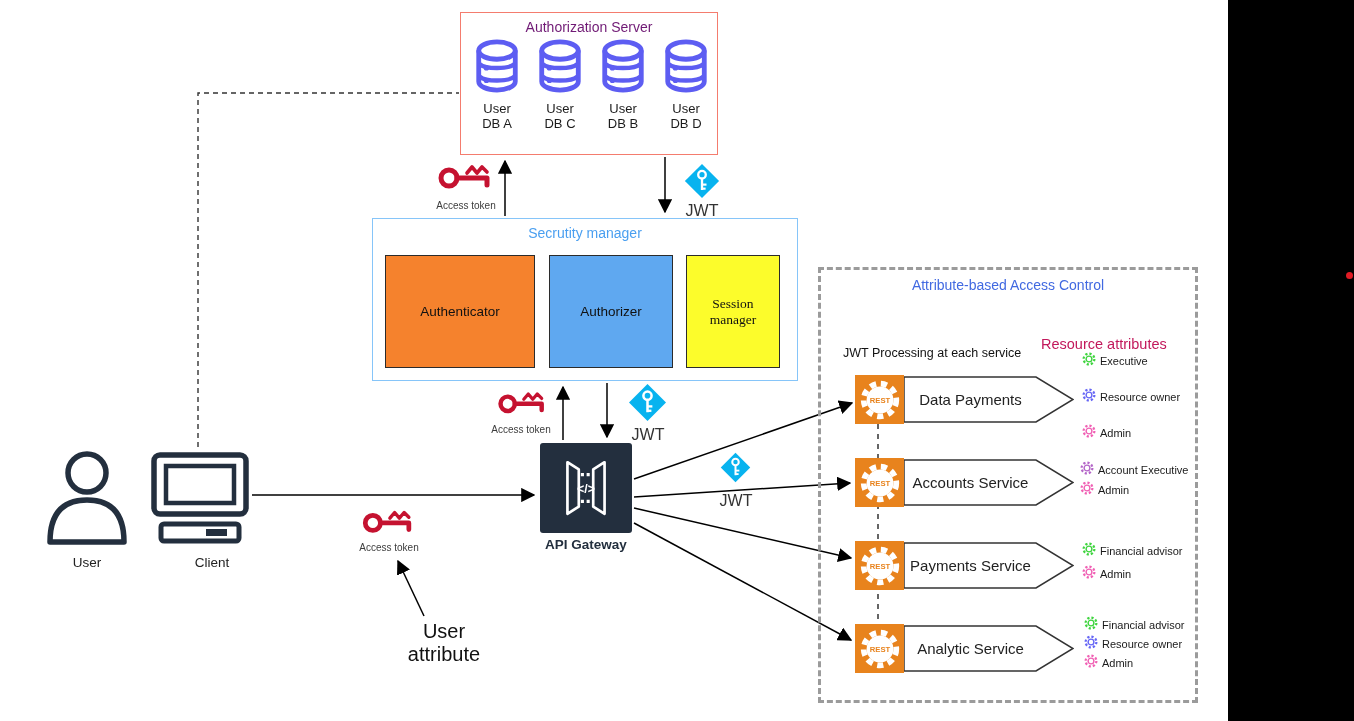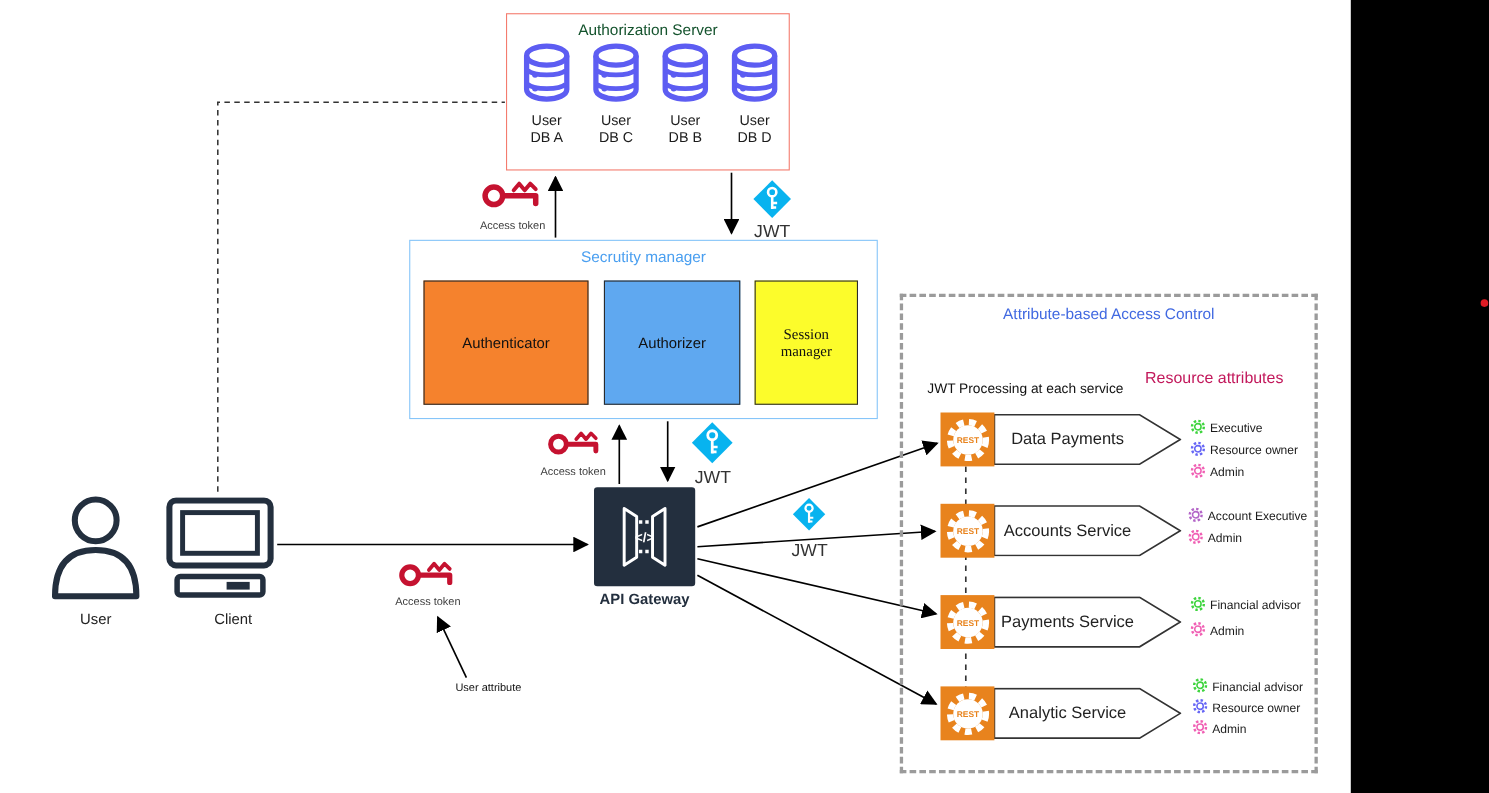--- a/index.html
+++ b/index.html
@@ -74,21 +74,21 @@
 
     <line x1="424" y1="616" x2="398" y2="561" stroke="#000" stroke-width="1.5" marker-end="url(#arrow)"></line>
 
     <line x1="634" y1="479" x2="852" y2="403" stroke="#000" stroke-width="1.5" marker-end="url(#arrow)"></line>
     <line x1="634" y1="497" x2="850" y2="483" stroke="#000" stroke-width="1.5" marker-end="url(#arrow)"></line>
     <line x1="634" y1="508" x2="851" y2="558" stroke="#000" stroke-width="1.5" marker-end="url(#arrow)"></line>
     <line x1="634" y1="523" x2="851" y2="640" stroke="#000" stroke-width="1.5" marker-end="url(#arrow)"></line>
   </svg>
 
   <div class="group-box" style="left: 460px; top: 12px; width: 258px; height: 143px; color: rgb(244, 124, 110);">
-    <div class="group-title" style="color: #14532d;">Authorization Server</div>
+    <div class="group-title" style="color: #701a75;">Authorization Server</div>
   </div>
 
   <div class="db-cell" style="left: 465px; top: 38px; color: rgb(93, 93, 242);">
     <svg width="50" height="56" viewBox="0 0 52 58">
       <path d="M7,13 a19,9 0 0,1 38,0 V45 a19,9 0 0,1 -38,0 Z" fill="none" stroke="currentColor" stroke-width="5" stroke-linejoin="round"></path>
       <path d="M7,13 a19,9 0 0,0 38,0" fill="none" stroke="currentColor" stroke-width="5"></path>
       <path d="M8,27 a19,6 0 0,0 36,0" fill="none" stroke="currentColor" stroke-width="4.5"></path>
       <path d="M8,40 a19,6 0 0,0 36,0" fill="none" stroke="currentColor" stroke-width="4.5"></path>
       <circle cx="15" cy="31" r="2.8" fill="currentColor"></circle>
       <circle cx="15" cy="44" r="2.8" fill="currentColor"></circle>
@@ -223,42 +223,42 @@
     <svg width="31" height="31" viewBox="0 0 40 40">
       <polygon points="20,1 39,20 20,39 1,20" fill="currentColor"></polygon>
       <circle cx="20" cy="13" r="4.2" fill="none" stroke="#fff" stroke-width="2.6"></circle>
       <line x1="20" y1="17.5" x2="20" y2="30" stroke="#fff" stroke-width="2.6"></line>
       <line x1="20" y1="24" x2="25" y2="24" stroke="#fff" stroke-width="2.4"></line>
       <line x1="20" y1="28.5" x2="24" y2="28.5" stroke="#fff" stroke-width="2.4"></line>
     </svg>
   </div>
   <div class="jwt-label" style="left:712px; top:492px; width:48px;">JWT</div>
 
-  <div class="free-label" style="left:396px; top:620px; width:96px; text-align:center; font-size:10px; color:#111;">User attribute</div>
+  <div class="free-label" style="left:396px; top:620px; width:96px; text-align:center; font-size:20px; color:#111;">User attribute</div>
 
   <div class="dashed-box" style="left:818px; top:267px; width:380px; height:436px;">
     <div class="group-title" style="top: 7px; color: rgb(65, 105, 225);">Attribute-based Access Control</div>
   </div>
 
   <div class="free-label" style="left:843px; top:346px; font-size:12.5px; color:#111;">JWT Processing at each service</div>
 
   <div class="free-label" style="left: 1041px; top: 336px; font-size: 14.5px; color: rgb(194, 24, 91);">Resource attributes</div>
 
   <div class="rest-icon" style="left: 855px; top: 375px; background: rgb(232, 131, 29);">
     <svg width="46" height="46" viewBox="0 0 48 48">
       <circle cx="24" cy="24" r="17" fill="none" stroke="#fff" stroke-width="6" stroke-dasharray="6.5 5"></circle>
       <circle cx="24" cy="24" r="14" fill="#fff"></circle>
       <text x="24" y="27" text-anchor="middle" font-size="8" font-weight="bold" font-family="Liberation Sans, sans-serif" fill="#e8831d">REST</text>
     </svg>
   </div>
   <svg class="service-shape" style="left:903px; top:376px;" width="171" height="47">
     <polygon points="1,1 133,1 170,23.5 133,46 1,46" fill="#fff" stroke="#333" stroke-width="1.5"></polygon>
   </svg>
   <div class="service-label" style="left:903px; top:376px;">Data Payments</div>
-  <div class="attr-group" style="left:1082px; top:383px; gap:6px;">
+  <div class="attr-group" style="left:1082px; top:354px; gap:22px;">
     <div class="attr-row">
       <span style="color: rgb(62, 212, 62);">
         <svg width="14" height="14" viewBox="0 0 14 14">
             <circle cx="7" cy="7" r="5.4" fill="none" stroke="currentColor" stroke-width="2.2" stroke-dasharray="2.2 2"></circle>
             <circle cx="7" cy="7" r="2.9" fill="none" stroke="currentColor" stroke-width="1.4"></circle>
           </svg>
       </span>
       <span class="attr-label">Executive</span>
     </div>
     <div class="attr-row">

